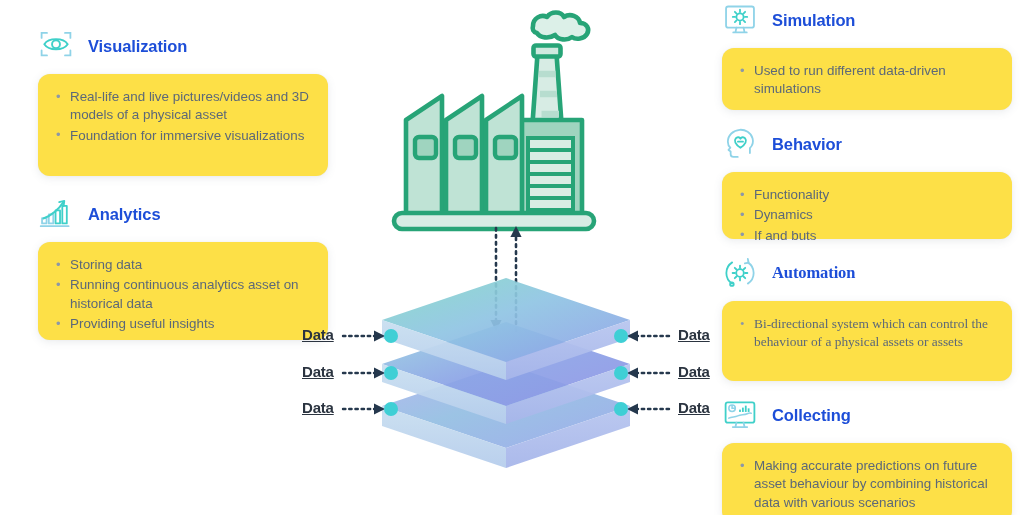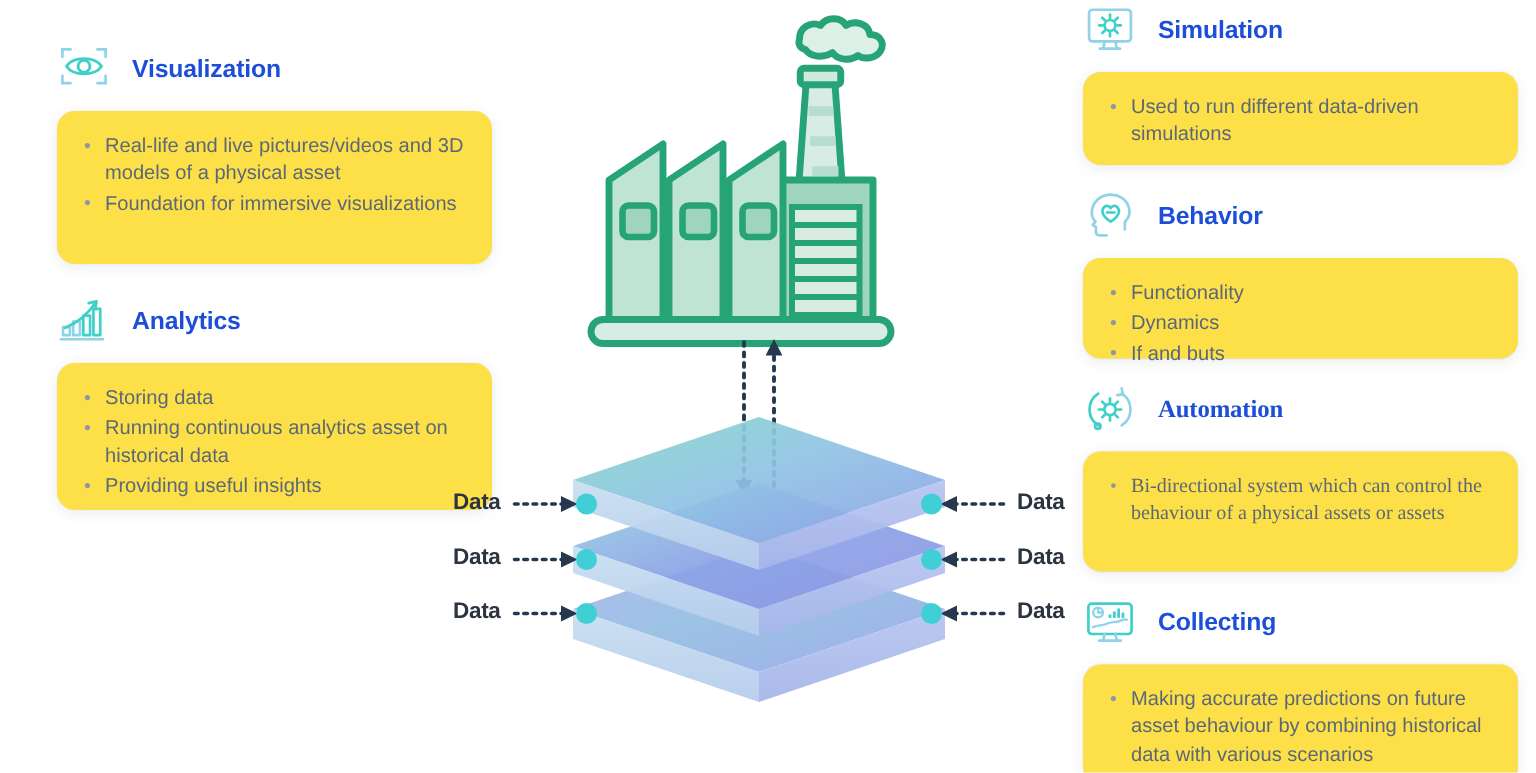--- a/index.html
+++ b/index.html
@@ -94,20 +94,21 @@
     height: 500px;
   }
 
   
   .data-label {
     position: absolute;
     font-size: 15px;
     font-weight: bold;
     color: #2b3440;
     letter-spacing: -0.2px;
+    text-decoration: underline;
   }
 
   #logo {
     position: absolute;
     right: 22px;
     bottom: 12px;
     font-size: 21px;
     font-weight: bold;
     letter-spacing: -0.4px;
     color: #4ad2a4;

